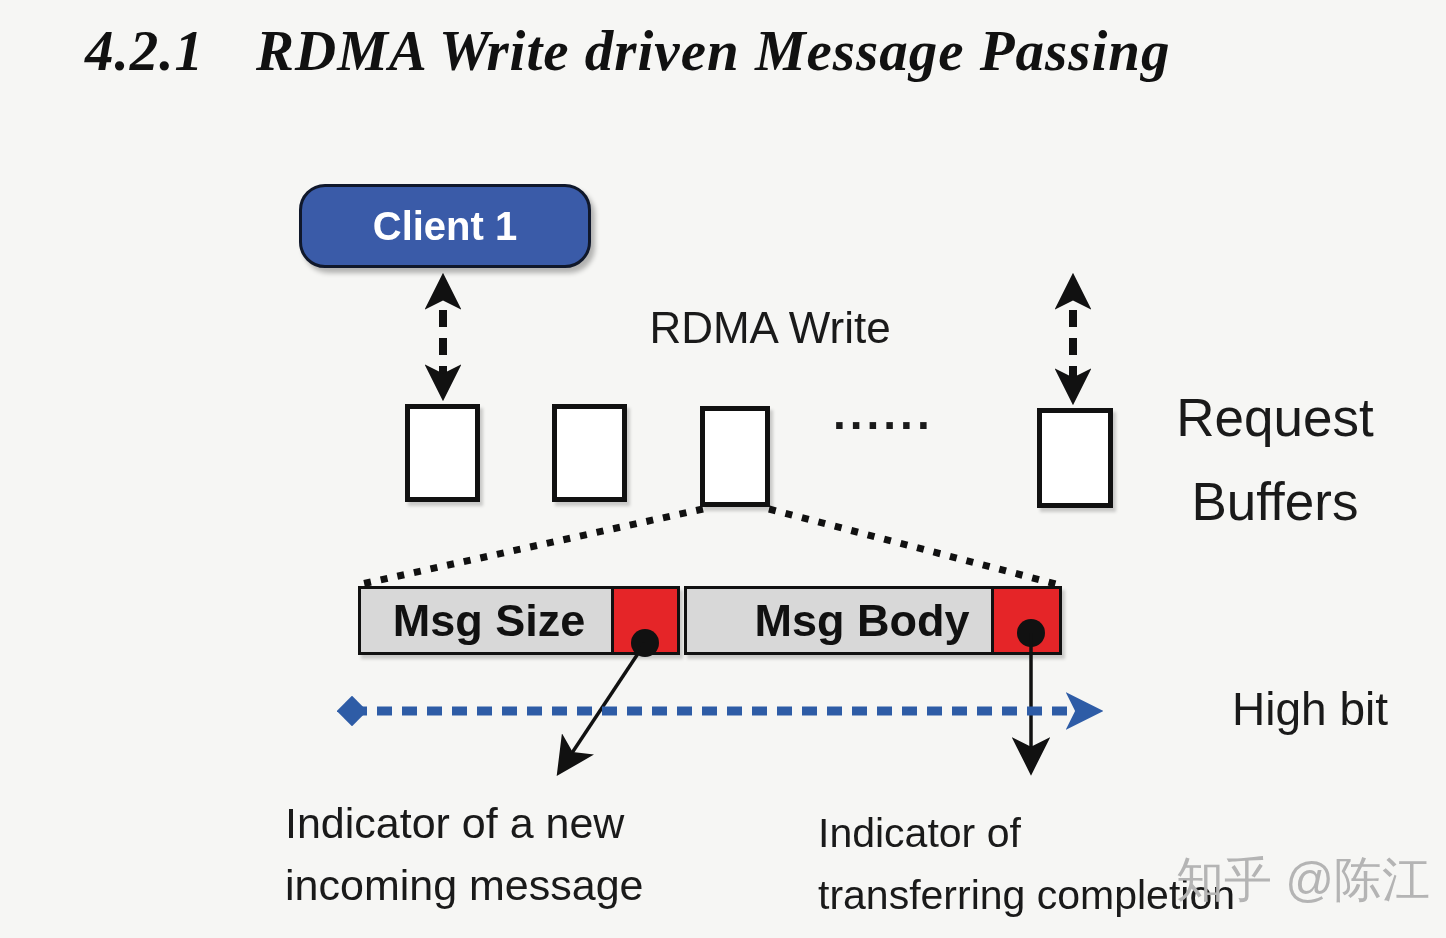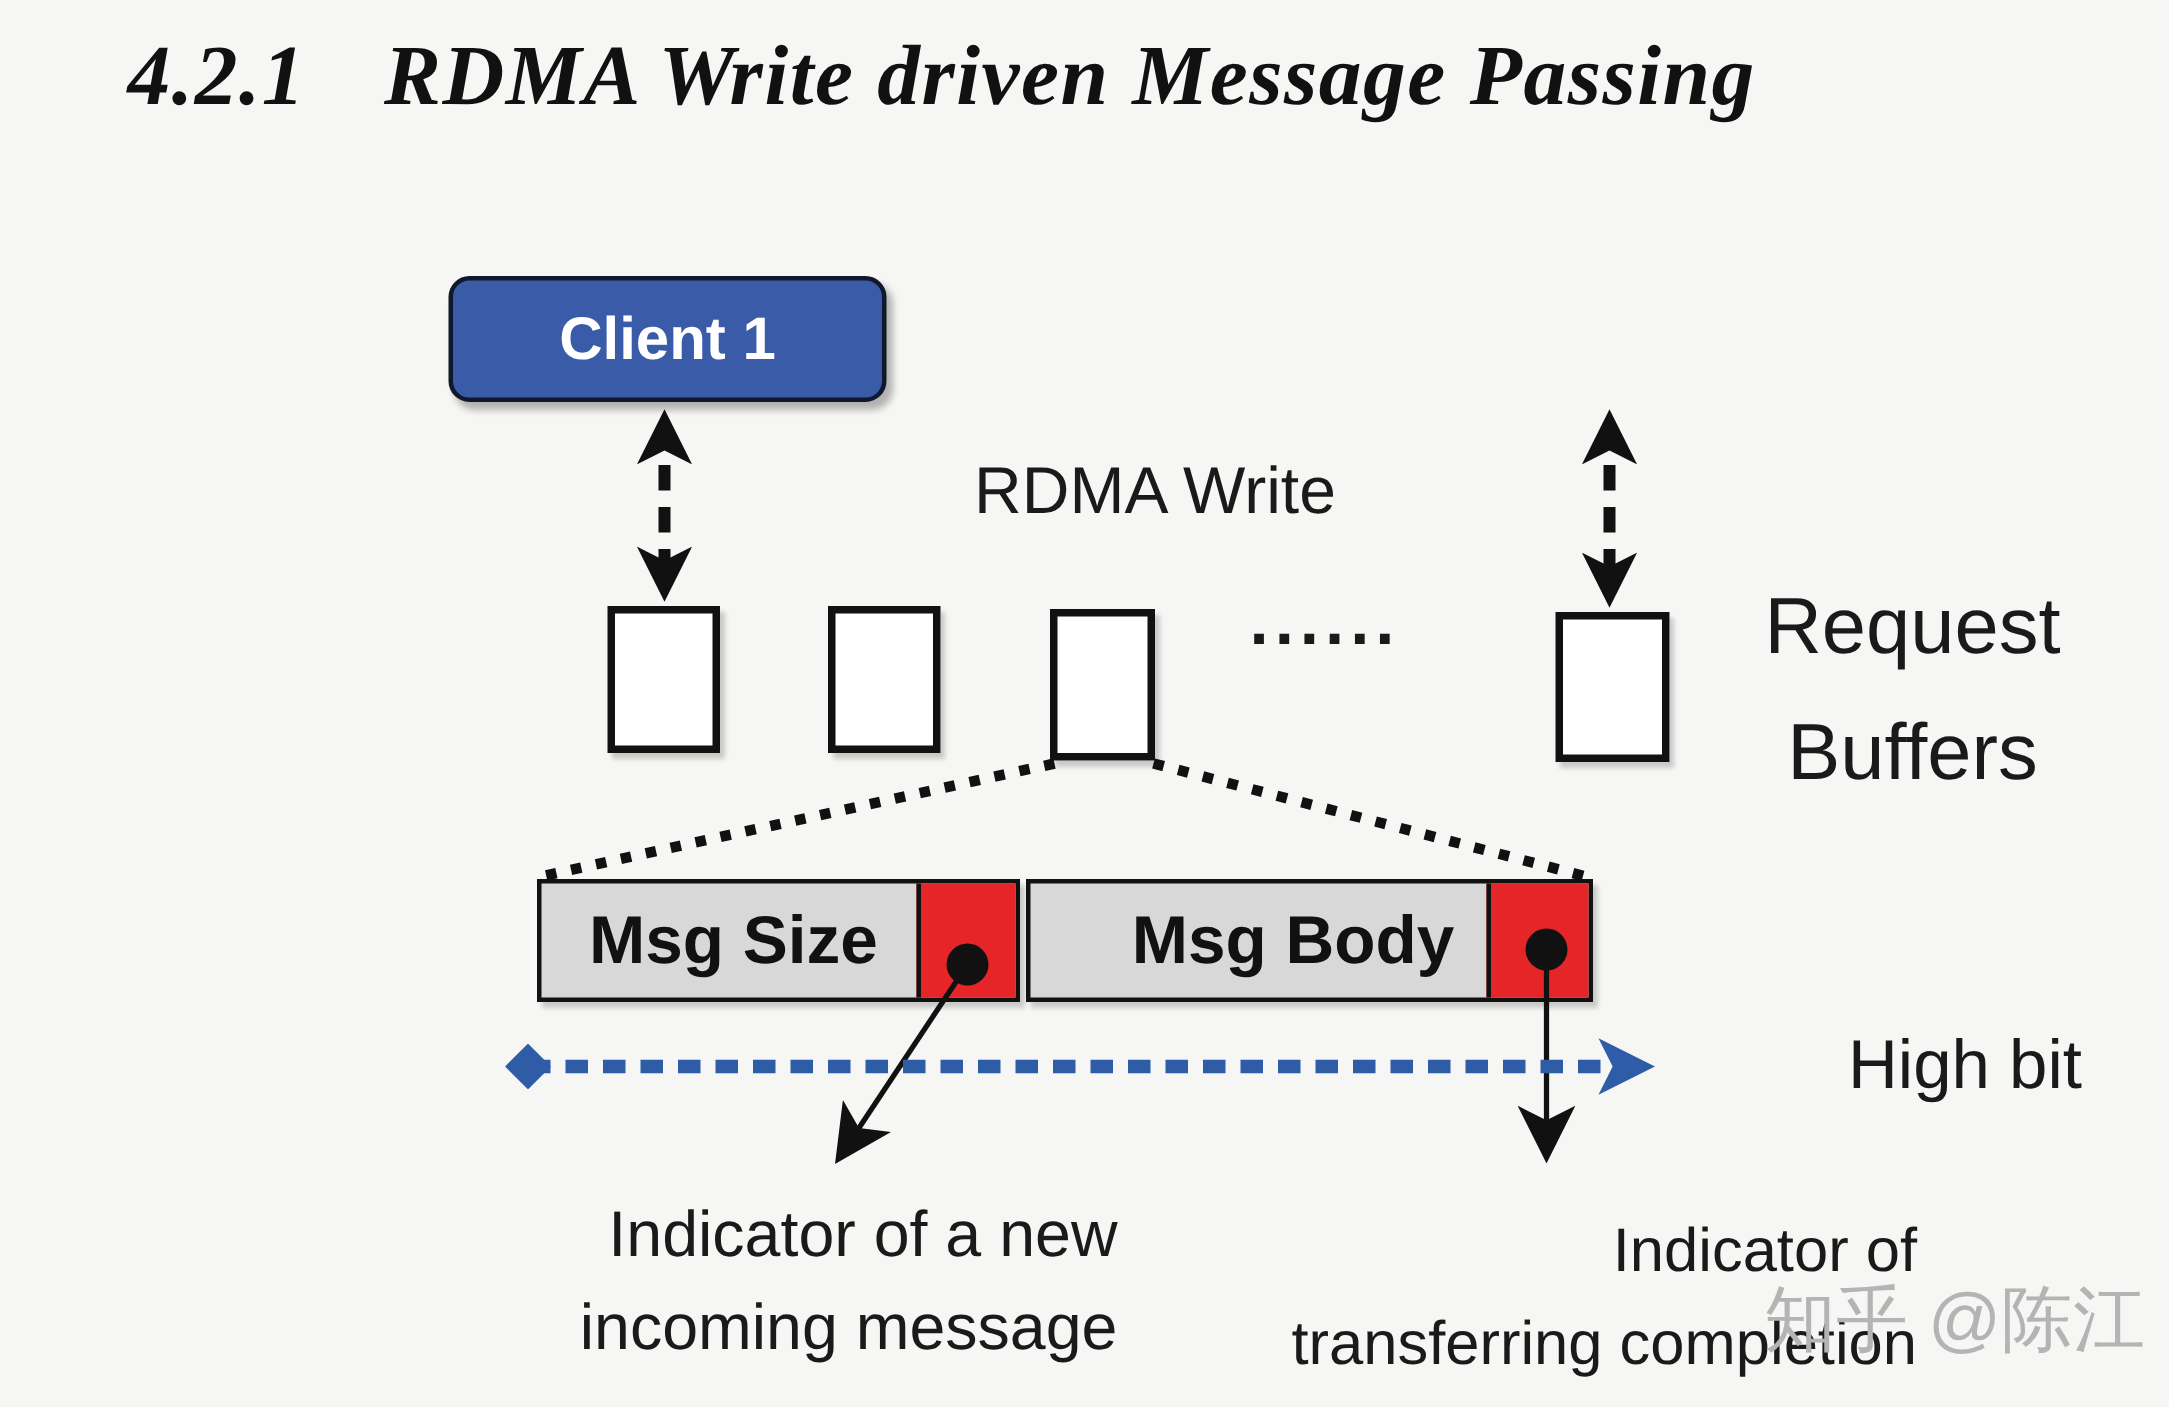--- a/index.html
+++ b/index.html
@@ -29,21 +29,21 @@
     font-style:italic;font-weight:600;
     font-size:57px;letter-spacing:1px;
     white-space:nowrap;color:#111;
   }
   .title .sec-num{margin-right:52px;}
   
   .client-box{
     position:absolute;top:184px;height:84px;width:292px;
     background:var(--client-blue);
     border:3px solid var(--client-border);
-    border-radius:14px;
+    border-radius:26px;
     box-shadow:4px 5px 5px rgba(0,0,0,0.28);
     display:flex;align-items:center;justify-content:center;
     color:#fff;font-weight:bold;font-size:40px;
   }
   .client-1{left:299px;}
   .client-n{left:930px;}
   
   .rdma-write{
     position:absolute;left:770px;top:303px;transform:translateX(-50%);
     font-size:44px;font-weight:normal;white-space:nowrap;color:#1a1a1a;
@@ -63,21 +63,21 @@
   .buffer-2{left:552px;top:404px;width:75px;height:98px;}
   .buffer-3{left:700px;top:406px;width:70px;height:101px;}
   .buffer-4{left:1037px;top:408px;width:76px;height:100px;}
   .ellipsis{
     position:absolute;left:833px;top:386px;
     font-size:46px;font-weight:bold;letter-spacing:4px;
     color:#1a1a1a;white-space:nowrap;
   }
   
   .segment{
-    position:absolute;top:586px;height:82px;
+    position:absolute;top:586px;height:69px;
     background:var(--seg-gray);
     border:3px solid #111;
     box-shadow:3px 4px 3px rgba(0,0,0,0.18);
   }
   .segment-size{left:358px;width:322px;}
   .segment-body{left:684px;width:378px;}
   .segment .red-flag{
     position:absolute;right:0;top:0;bottom:0;
     background:var(--indicator-red);
     border-left:3px solid #111;
@@ -92,21 +92,21 @@
   .segment-size .seg-label{width:256px;}
   .segment-body .seg-label{width:310px;padding-left:40px;}
   
   .bit-label{
     position:absolute;top:682px;font-size:46px;color:#1a1a1a;white-space:nowrap;
   }
   .low-bit{left:160px;}
   .high-bit{left:1199px;margin-left:33px;}
   
   .annotation{
-    position:absolute;width:460px;text-align:right;
+    position:absolute;width:460px;text-align:left;
     font-size:43px;line-height:62px;color:#1a1a1a;white-space:nowrap;
   }
   .annotation-left{left:285px;top:792px;}
   .annotation-right{left:818px;top:802px;font-size:41px;}
   
   .watermark{
     position:absolute;left:1176px;top:848px;
     font-size:48px;color:var(--watermark-gray);
     white-space:nowrap;z-index:10;
   }

